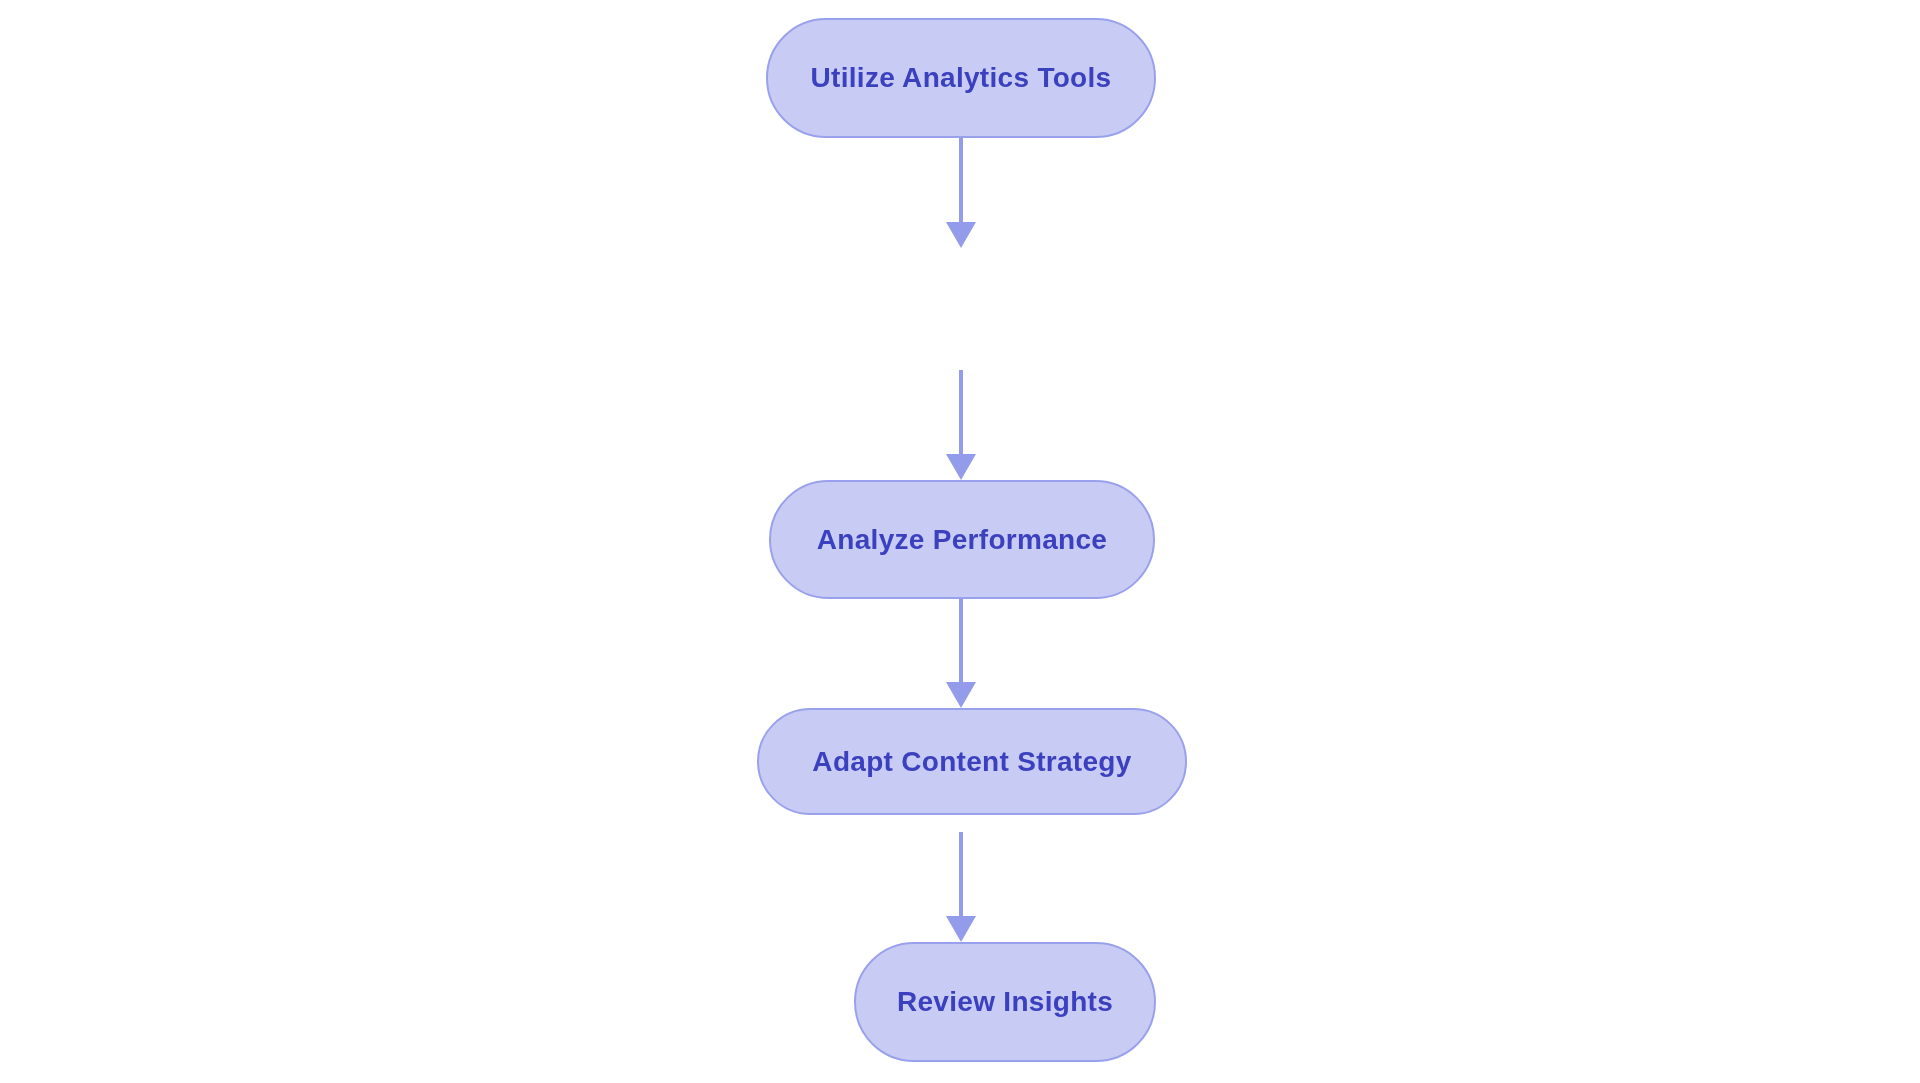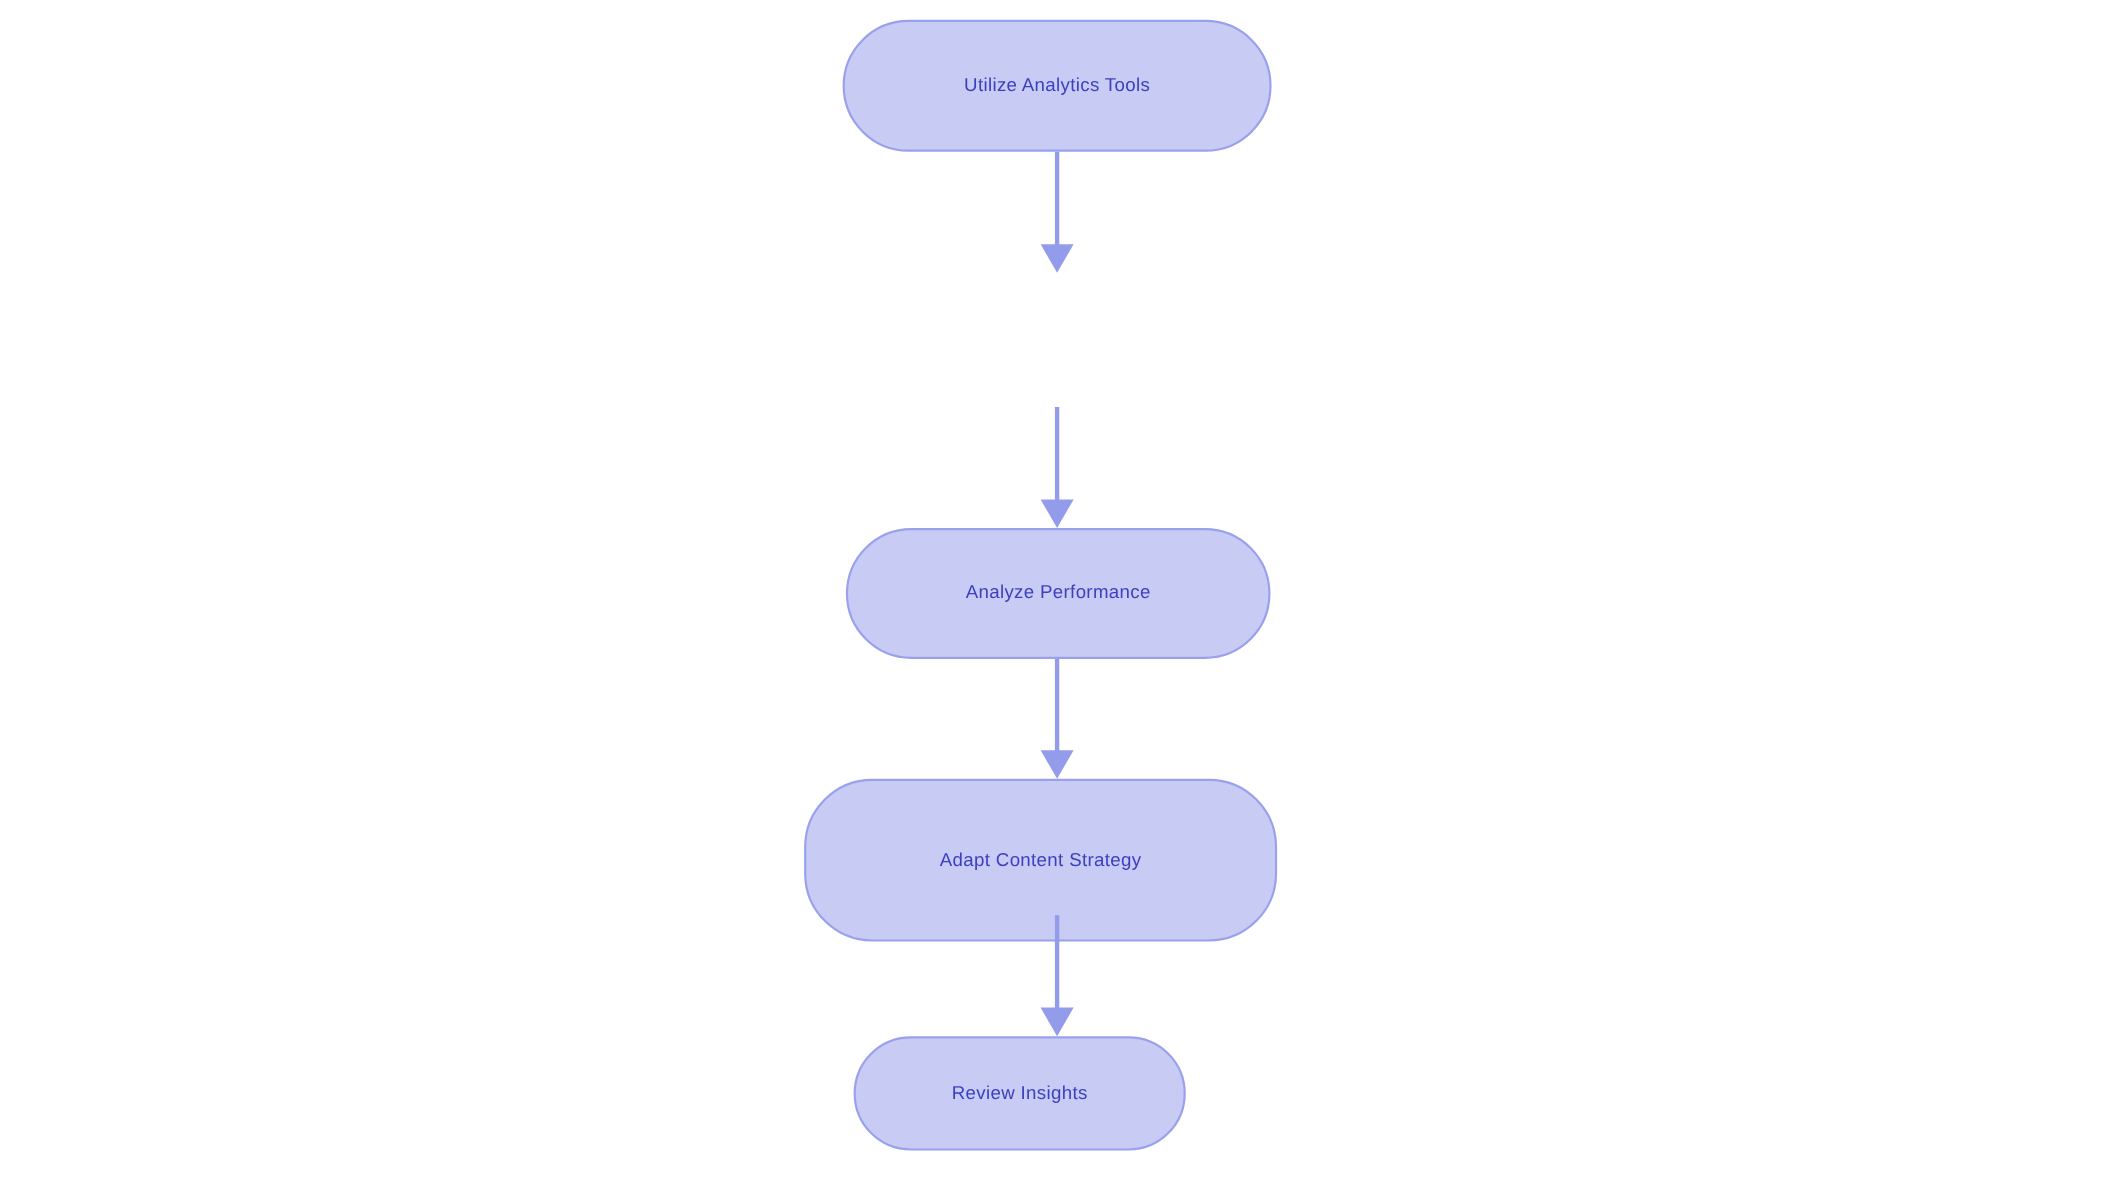--- a/index.html
+++ b/index.html
@@ -27,22 +27,22 @@
     box-sizing: border-box;
     background: var(--node-fill);
     border: 2px solid var(--node-border);
     display: flex;
     align-items: center;
     justify-content: center;
     text-align: center;
   }
   .flow-node .node-label {
     color: var(--node-text);
-    font-size: 17px;
-    font-weight: 400;
+    font-size: 28px;
+    font-weight: 700;
     letter-spacing: 0.3px;
     line-height: 1.2;
     white-space: nowrap;
   }
   .edge-stem {
     position: absolute;
     width: 4px;
     background: var(--arrow);
   }
   .edge-head {
@@ -57,24 +57,24 @@
 </head>
 <body>
 
 <div id="canvas">
     <div class="flow-node" style="left: 766px; top: 18px; width: 390px; height: 120px; border-radius: 60px;">
       <span class="node-label">Utilize Analytics Tools</span>
     </div>
     <div class="flow-node" style="left: 769px; top: 480px; width: 386px; height: 119px; border-radius: 59.5px;">
       <span class="node-label">Analyze Performance</span>
     </div>
-    <div class="flow-node" style="left: 731px; top: 708px; width: 430px; height: 148px; border-radius: 62px;">
+    <div class="flow-node" style="left: 757px; top: 708px; width: 430px; height: 107px; border-radius: 62px;">
       <span class="node-label">Adapt Content Strategy</span>
     </div>
-    <div class="flow-node" style="left: 776px; top: 942px; width: 302px; height: 104px; border-radius: 60px;">
+    <div class="flow-node" style="left: 854px; top: 942px; width: 302px; height: 120px; border-radius: 60px;">
       <span class="node-label">Review Insights</span>
     </div>
     <div class="edge-stem" style="left: 959px; top: 138px; height: 86px;"></div>
     <div class="edge-head" style="left: 946px; top: 222px;"></div>
     <div class="edge-stem" style="left: 959px; top: 370px; height: 86px;"></div>
     <div class="edge-head" style="left: 946px; top: 454px;"></div>
     <div class="edge-stem" style="left: 959px; top: 599px; height: 85px;"></div>
     <div class="edge-head" style="left: 946px; top: 682px;"></div>
     <div class="edge-stem" style="left: 959px; top: 832px; height: 86px;"></div>
     <div class="edge-head" style="left: 946px; top: 916px;"></div>

